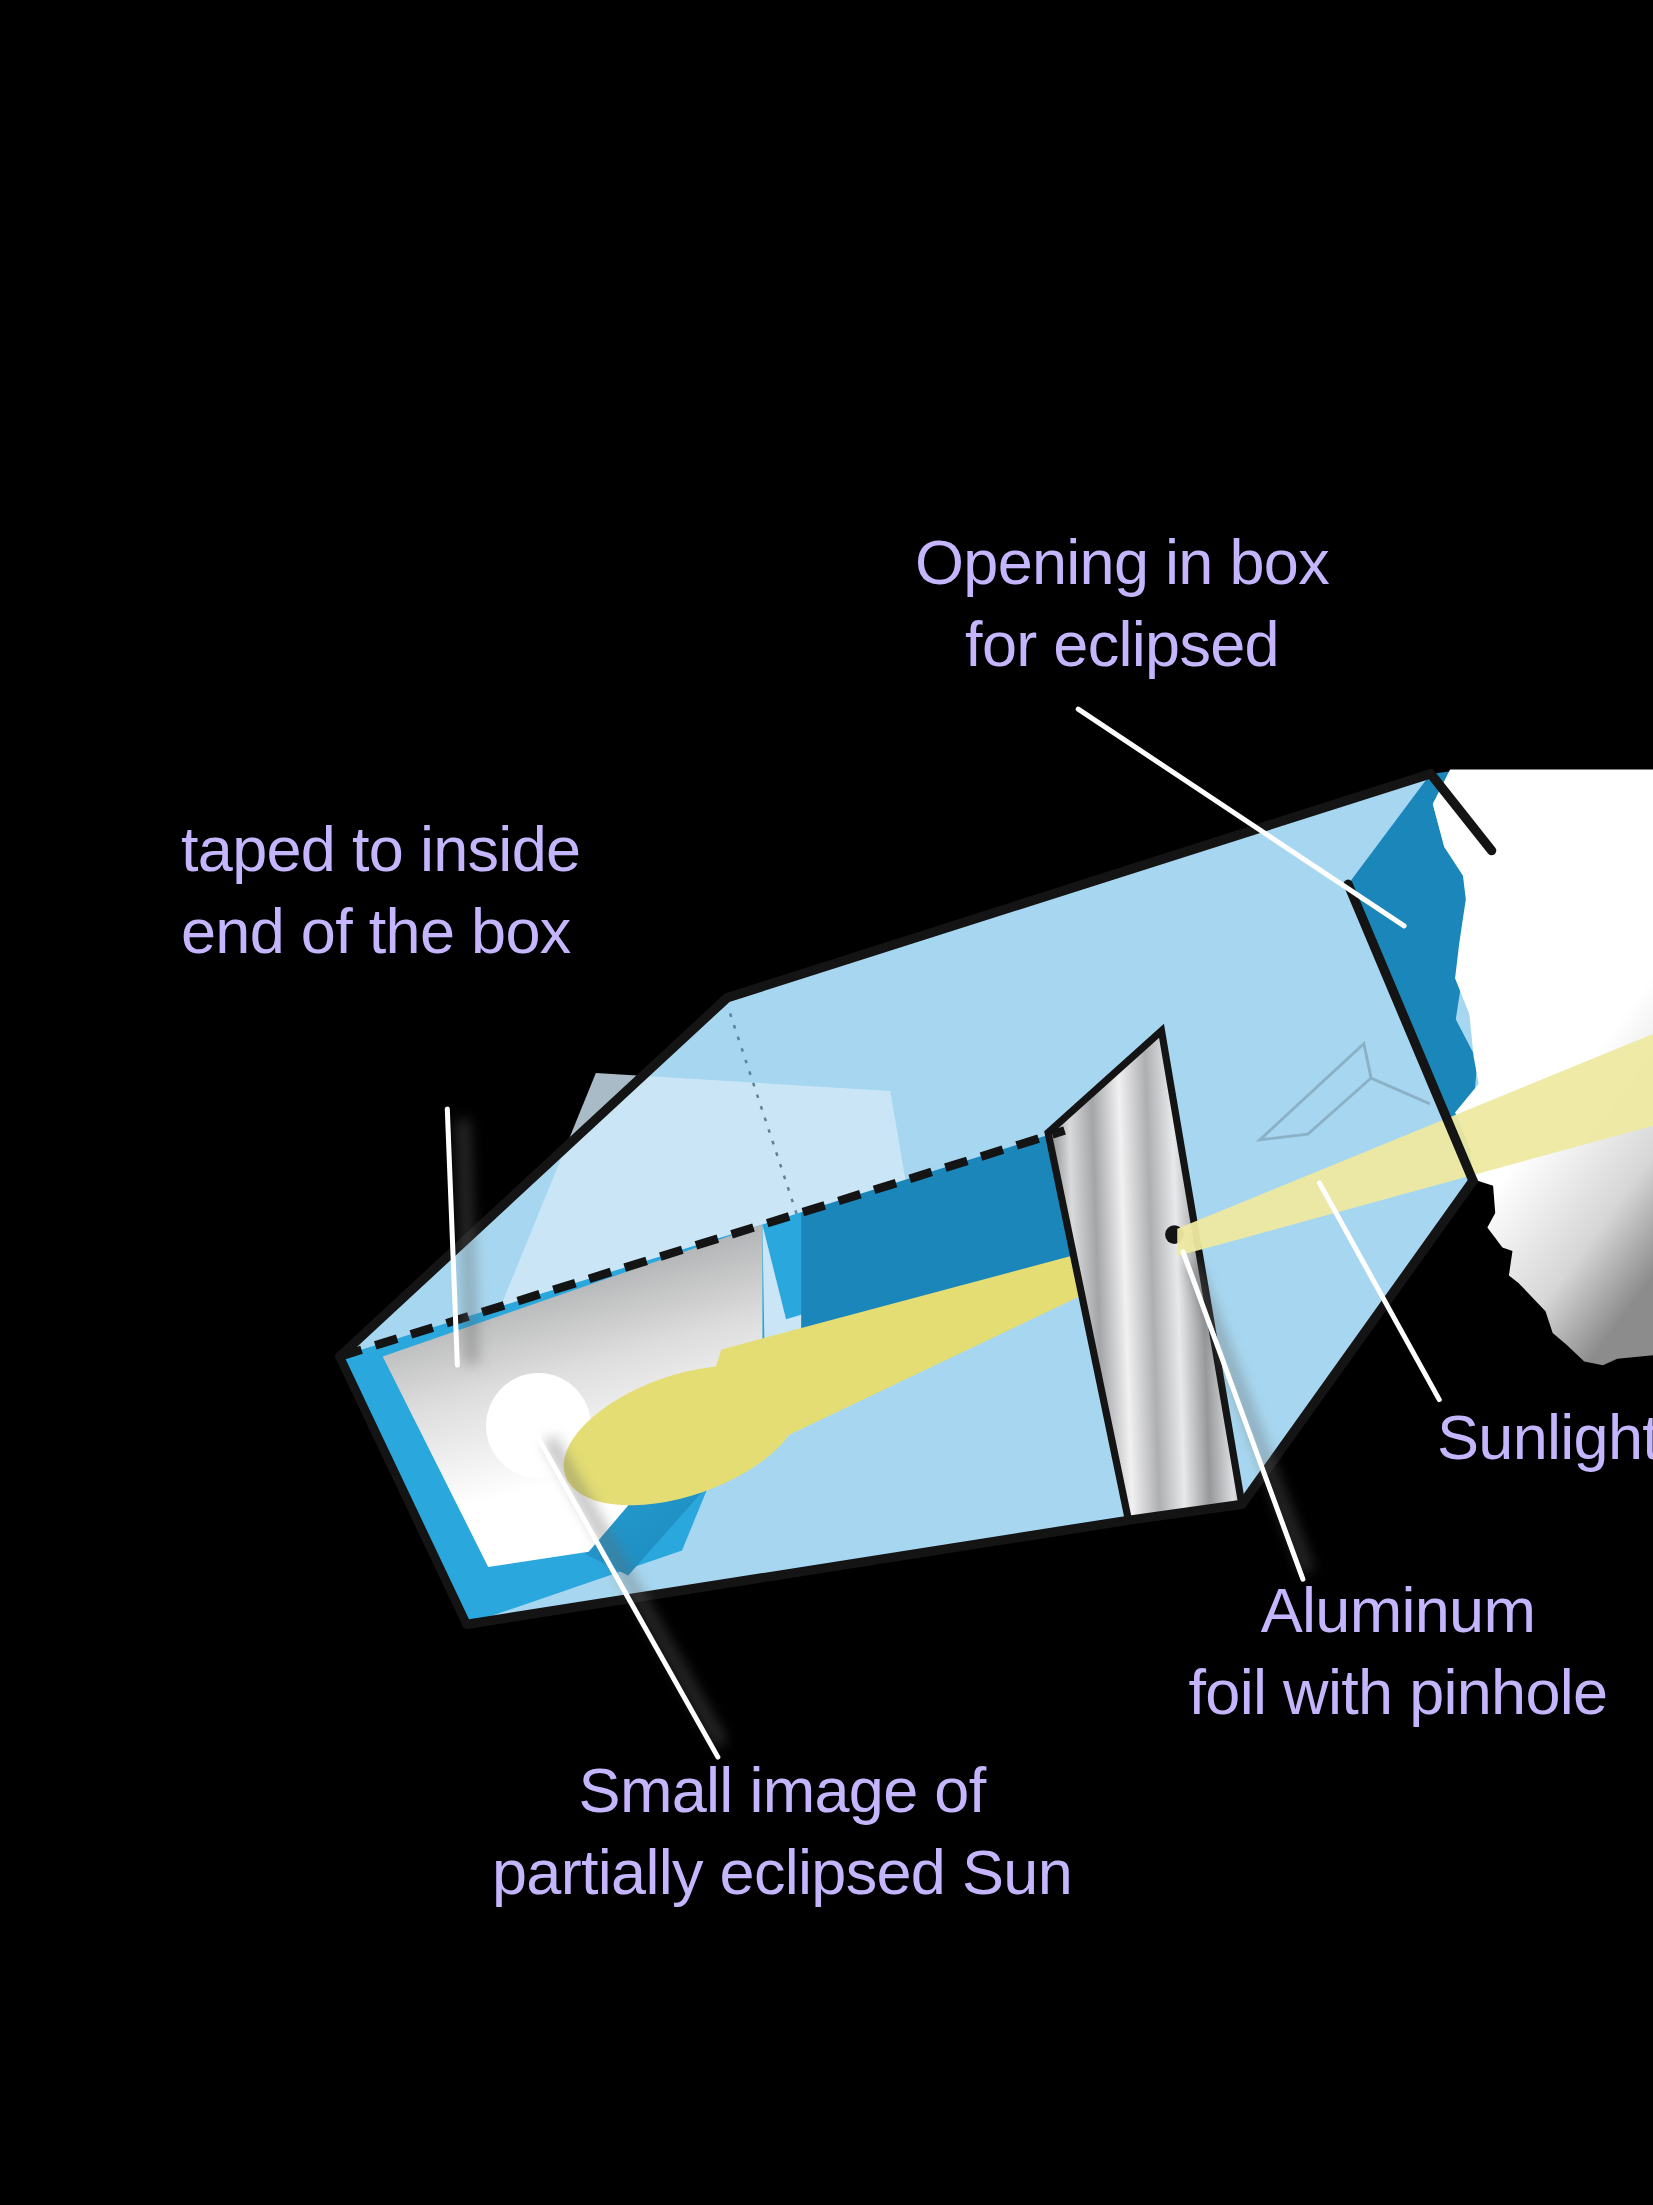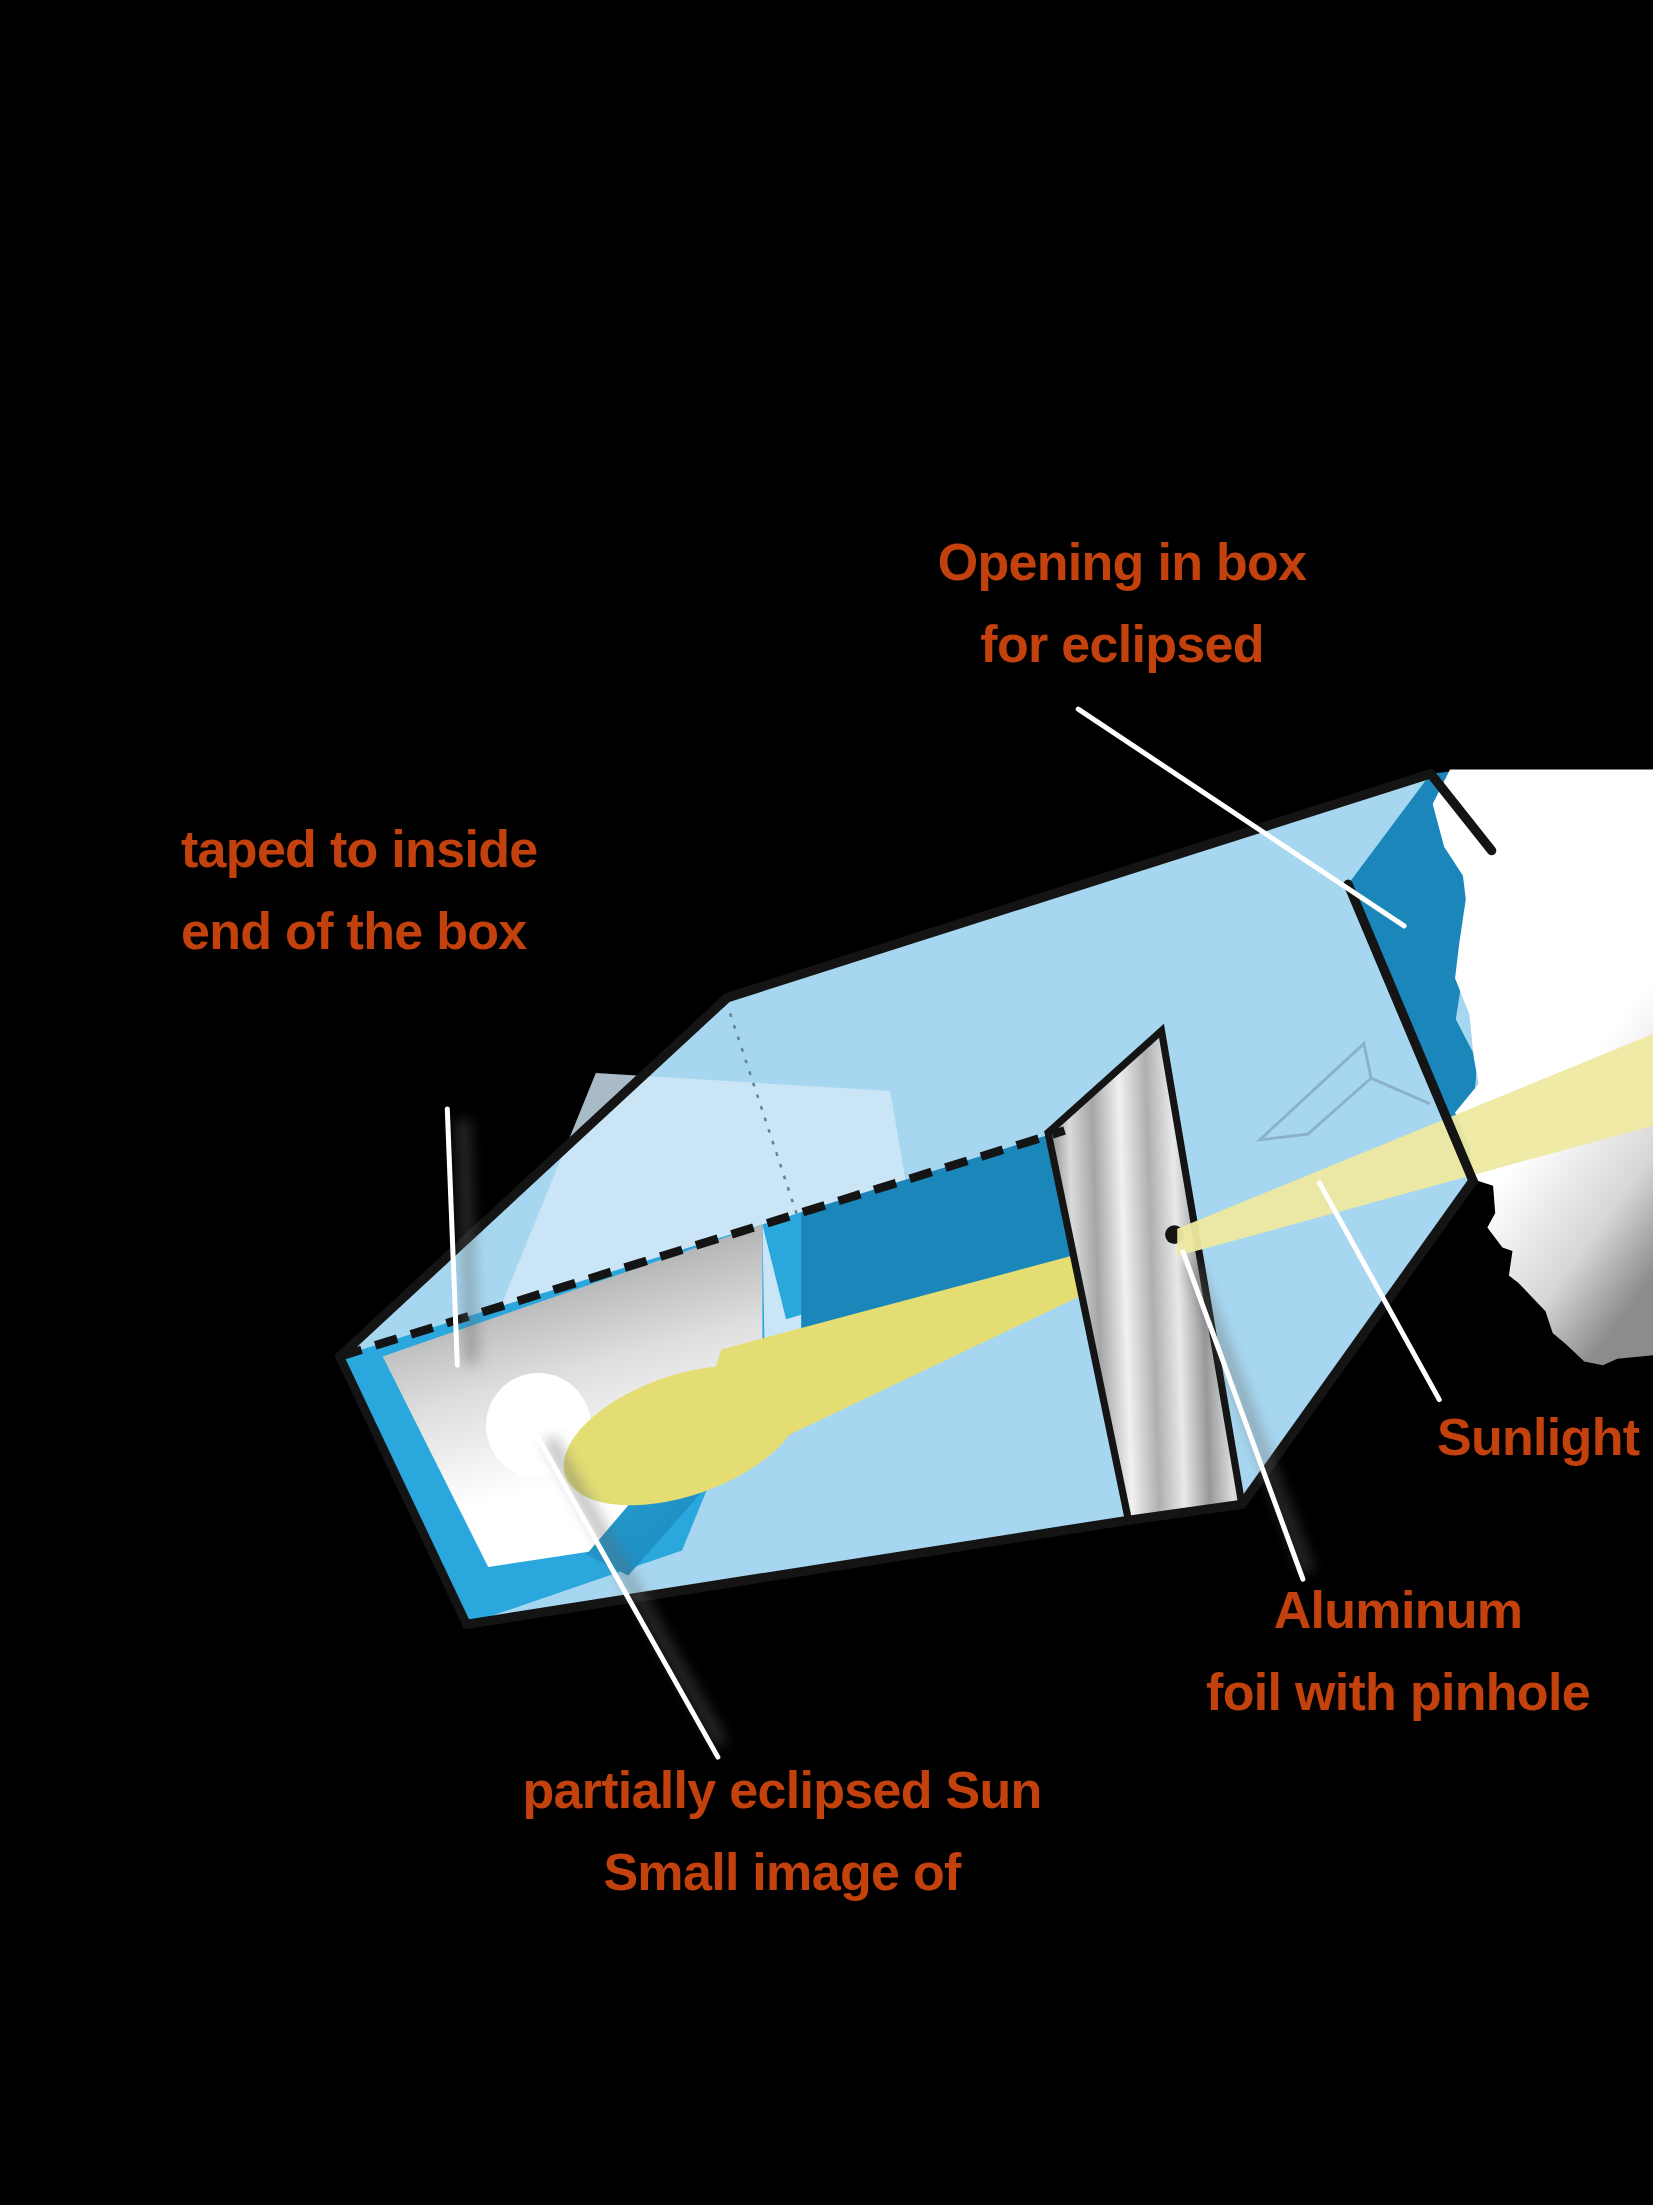--- a/index.html
+++ b/index.html
@@ -6,23 +6,23 @@
   #stage{
     position:relative;
     width:1654px;height:2205px;
     background:#000;
     overflow:hidden;
     font-family:"Liberation Sans","DejaVu Sans",sans-serif;
   }
   #diagram-svg{position:absolute;left:0;top:0;width:1654px;height:2205px;}
   .lbl{
     position:absolute;
-    color:#c2410c;
-    font-size:52px;
-    font-weight:700;
+    color:#c4b5fd;
+    font-size:63px;
+    font-weight:400;
     line-height:82px;
     letter-spacing:-0.7px;
     white-space:nowrap;
   }
   .lbl.center{text-align:center;}
   .lbl.left{text-align:left;}
 </style>
 </head>
 <body>
 
@@ -133,18 +133,18 @@
   <div class="lbl left" style="left:1437px;top:1396px;">
     <div>Sunlight</div>
   </div>
 
   <div class="lbl center" style="left:1075px;top:1569px;width:646px;">
     <div>Aluminum</div>
     <div>foil with pinhole</div>
   </div>
 
   <div class="lbl center" style="left:459px;top:1749px;width:646px;">
+    <div>Small image of</div>
     <div>partially eclipsed Sun</div>
-    <div>Small image of</div>
   </div>
 
 </div>
 
 
 </body></html>

